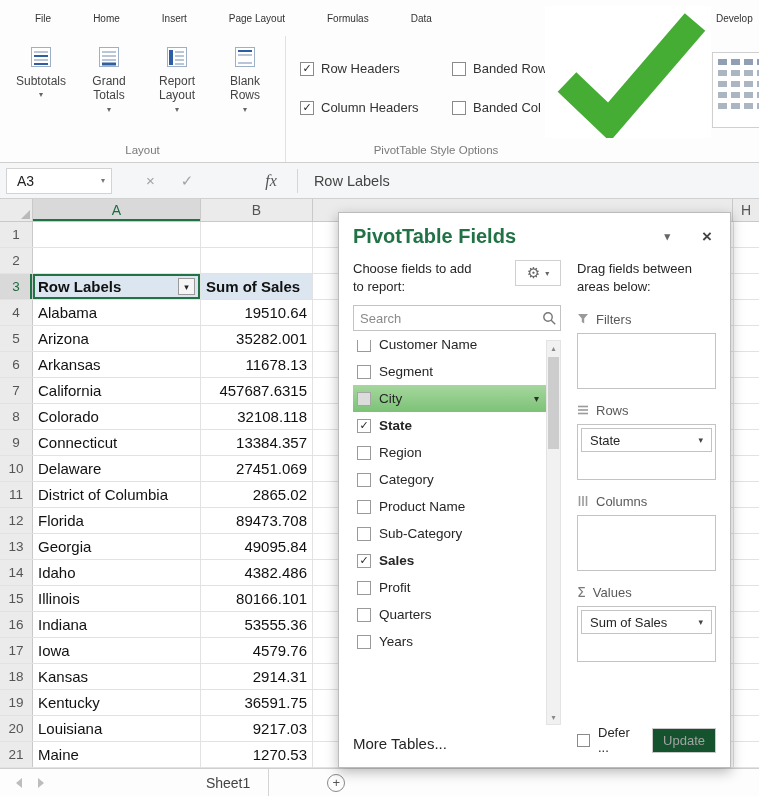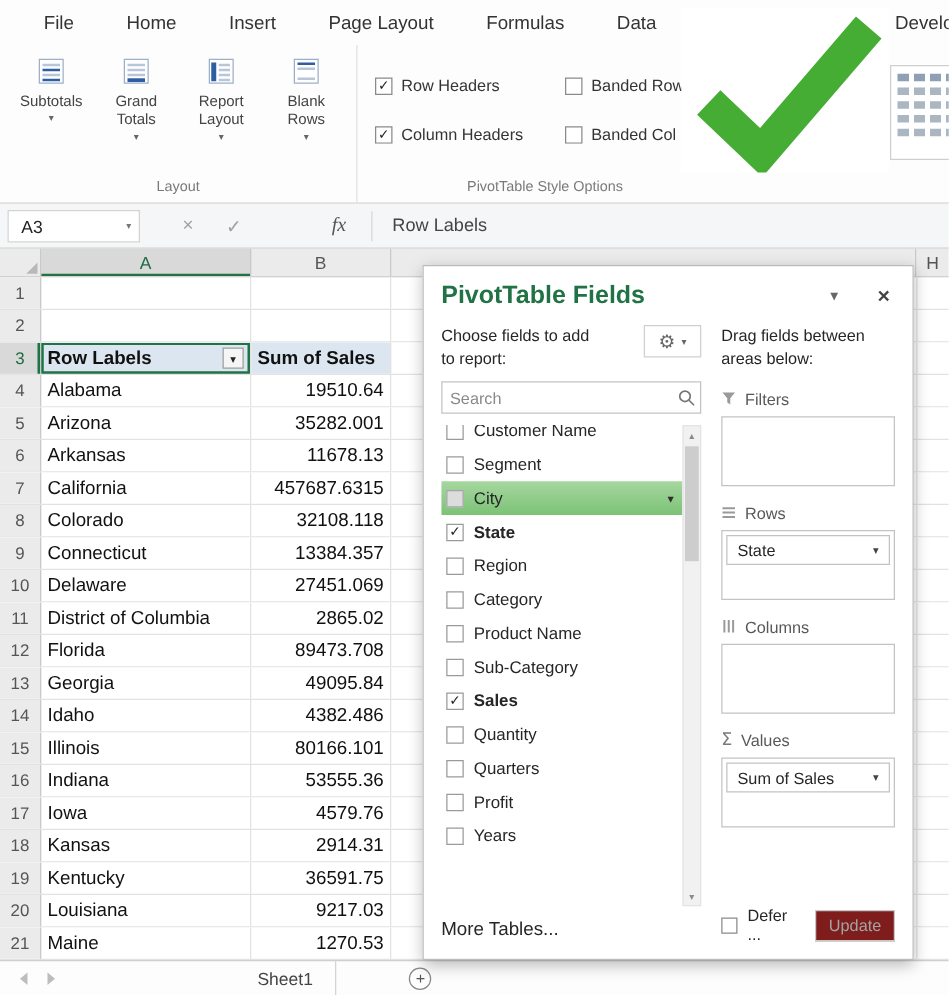--- a/index.html
+++ b/index.html
@@ -2,21 +2,21 @@
 <html><head>
 <meta charset="utf-8">
 <style>
   * { box-sizing: border-box; margin: 0; padding: 0; }
   html,body { width:759px; height:796px; overflow:hidden; background:#fff;
     font-family:"Liberation Sans", sans-serif; position:relative; }
 
   
   .ribbon { border-bottom:1px solid #cfcfcf; background:#fdfdfd; }
   .rtabs { height:36px; display:flex; align-items:center; padding-left:14px; position:relative; }
-  .rtab { padding:0 21px; font-size:15px; color:#333; height:100%; display:flex; align-items:center; cursor:default; }
+  .rtab { padding:0 21px; font-size:10px; color:#333; height:100%; display:flex; align-items:center; cursor:default; }
   .rtab-detached { position:absolute; left:712px; top:0; padding:0 4px; white-space:nowrap; }
   .rbody { height:126px; display:flex; }
   .rgroup { display:flex; flex-direction:column; }
   .layout-group { width:286px; border-right:1px solid #e1e1e1; }
   .styles-group { width:300px; }
   .rg-content { flex:1; }
   .btns { display:flex; padding:6px 8px 0 10px; gap:6px; }
   .rbtn { width:62px; display:flex; flex-direction:column; align-items:center; text-align:center;
           font-size:12px; color:#444; padding-top:3px; line-height:1.2; cursor:default; }
   .rbtn svg { margin-bottom:5px; }
@@ -130,21 +130,21 @@
   .asec { margin-bottom:13px; }
   .ahead { display:flex; align-items:center; gap:7px; font-size:13px; color:#595959; margin-bottom:6px; height:16px; }
   .sigma { font-size:14px; color:#7a7a7a; font-family:"DejaVu Sans", sans-serif; }
   .abox { border:1px solid #c3c3c3; height:56px; padding:3px; background:#fff; }
   .chip { height:24px; border:1px solid #c3c3c3; background:#fff; display:flex; align-items:center;
           padding:0 8px; font-size:13px; color:#262626; }
   .cchev { margin-left:auto; font-size:9px; color:#444; }
   .defer-row { margin-top:auto; display:flex; align-items:center; gap:8px;justify-content:center; }
   .dcb { width:13px; height:13px; border:1px solid #8a8a8a; background:#fff; flex:none; }
   .dlabel { font-size:13px; color:#262626; }
-  .update { margin-left:auto; border:1px solid #c9c9c9; background:#7f1d1d; color:#a3a3a3; font-size:13px;
+  .update { margin-left:auto; border:1px solid #c9c9c9; background:#14532d; color:#a3a3a3; font-size:13px;
             padding:4px 10px; font-family:"Liberation Sans", sans-serif; }
 </style>
 </head>
 <body>
 
 <div class="ribbon">
   <div class="rtabs">
       <div class="rtab">File</div>
       <div class="rtab">Home</div>
       <div class="rtab">Insert</div>
@@ -510,29 +510,25 @@
             <div class="fitem">
               <div class="fcb"></div>
               <span class="flabel">Sub-Category</span>
             </div>
             <div class="fitem on">
               <div class="fcb">✓</div>
               <span class="flabel">Sales</span>
             </div>
             <div class="fitem">
               <div class="fcb"></div>
-              <span class="flabel">Quantity</span>
+              <span class="flabel">Profit</span>
             </div>
             <div class="fitem">
               <div class="fcb"></div>
               <span class="flabel">Quarters</span>
-            </div>
-            <div class="fitem">
-              <div class="fcb"></div>
-              <span class="flabel">Profit</span>
             </div>
             <div class="fitem">
               <div class="fcb"></div>
               <span class="flabel">Years</span>
             </div>
           </div>
         <div class="fscroll">
           <div class="sarr">▴</div>
           <div class="sthumb"></div>
           <div class="sspace"></div>

